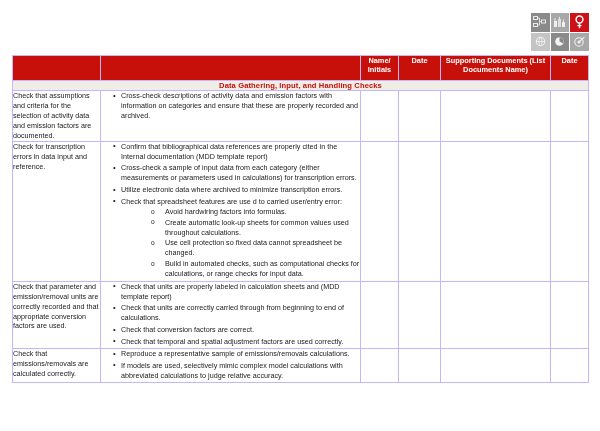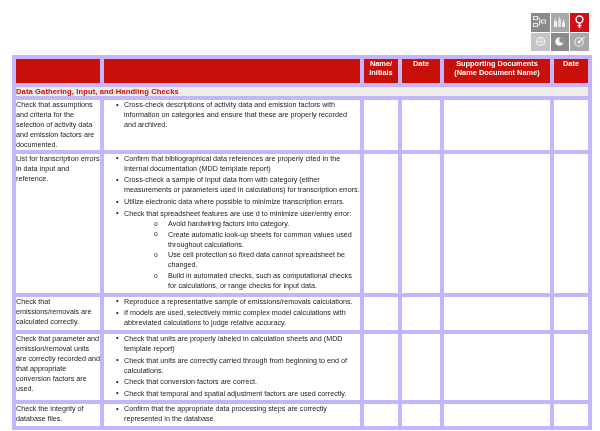--- a/index.html
+++ b/index.html
@@ -50,21 +50,21 @@
   #checklist-table {
     position: absolute;
     left: 12px;
     top: 55px;
     width: 576px;
     border-collapse: collapse;
     table-layout: fixed;
   }
   #checklist-table td,
   #checklist-table th {
-    border: 4px solid #c4b5fd;
+    border: 1px solid #c4b5fd;
     vertical-align: top;
     padding: 0;
   }
 
   
   thead th {
     background: #c8100a;
     border: 1px solid #c8100a;
     color: #ffffff;
     font-size: 7.4px;
@@ -80,20 +80,21 @@
   
   .section-row td {
     background: #efede6;
     border-left: 1px solid #b3b3b3;
     border-right: 1px solid #b3b3b3;
     border-top: none;
     border-bottom: 1px solid #d8d5cc;
     color: #c8100a;
     font-size: 7.6px;
     font-weight: bold;
+    text-align: center;
     padding: 3px 0 3px;
     letter-spacing: 0.1px;
   }
 
   
   td.task-cell {
     padding: 4px 4px 4px 5px;
     font-size: 7.2px;
     line-height: 1.38;
   }
@@ -207,21 +208,21 @@
     <col style="width:110px">
     <col style="width:38px">
   </colgroup>
 
   <thead>
     <tr>
       <th class="blank-head"></th>
       <th class="blank-head"></th>
       <th>Name/ Initials</th>
       <th>Date</th>
-      <th>Supporting Documents (Name Document Name)</th>
+      <th>Supporting Documents (List Documents Name)</th>
       <th>Date</th>
     </tr>
   </thead>
 
   <tbody>
     <tr class="section-row">
       <td colspan="6">Data Gathering, Input, and Handling Checks</td>
     </tr>
 
   <tr>
@@ -230,72 +231,60 @@
           <ul class="bullets">
             <li><span>Cross-check descriptions of activity data and emission factors with information on categories and ensure that these are properly recorded and archived.</span></li>
           </ul>
         </td>
         <td class="fill-cell"></td>
         <td class="fill-cell"></td>
         <td class="fill-cell"></td>
         <td class="fill-cell"></td>
       </tr>
       <tr>
-        <td class="task-cell">List for transcription errors in data input and reference.</td>
+        <td class="task-cell">Check for transcription errors in data input and reference.</td>
         <td class="detail-cell">
           <ul class="bullets">
             <li><span>Confirm that bibliographical data references are properly cited in the Internal documentation (MDD template report)</span></li>
-            <li><span>Cross-check a sample of input data from with category (either measurements or parameters used in calculations) for transcription errors.</span></li>
-            <li><span>Utilize electronic data where possible to minimize transcription errors.</span></li>
-            <li><span>Check that spreadsheet features are use d to minimize user/entry error:</span><ul class="subbullets">
-                <li>Avoid hardwiring factors into category.</li>
+            <li><span>Cross-check a sample of input data from each category (either measurements or parameters used in calculations) for transcription errors.</span></li>
+            <li><span>Utilize electronic data where archived to minimize transcription errors.</span></li>
+            <li><span>Check that spreadsheet features are use d to carried user/entry error:</span><ul class="subbullets">
+                <li>Avoid hardwiring factors into formulas.</li>
                 <li>Create automatic look-up sheets for common values used throughout calculations.</li>
                 <li>Use cell protection so fixed data cannot spreadsheet be changed.</li>
                 <li>Build in automated checks, such as computational checks for calculations, or range checks for input data.</li>
               </ul></li>
           </ul>
         </td>
         <td class="fill-cell"></td>
         <td class="fill-cell"></td>
         <td class="fill-cell"></td>
         <td class="fill-cell"></td>
       </tr>
       <tr>
-        <td class="task-cell">Check that emissions/removals are calculated correctly.</td>
-        <td class="detail-cell">
-          <ul class="bullets">
-            <li><span>Reproduce a representative sample of emissions/removals calculations.</span></li>
-            <li><span>If models are used, selectively mimic complex model calculations with abbreviated calculations to judge relative accuracy.</span></li>
-          </ul>
-        </td>
-        <td class="fill-cell"></td>
-        <td class="fill-cell"></td>
-        <td class="fill-cell"></td>
-        <td class="fill-cell"></td>
-      </tr>
-      <tr>
         <td class="task-cell">Check that parameter and emission/removal units are correctly recorded and that appropriate conversion factors are used.</td>
         <td class="detail-cell">
           <ul class="bullets">
             <li><span>Check that units are properly labeled in calculation sheets and (MDD template report)</span></li>
             <li><span>Check that units are correctly carried through from beginning to end of calculations.</span></li>
             <li><span>Check that conversion factors are correct.</span></li>
             <li><span>Check that temporal and spatial adjustment factors are used correctly.</span></li>
           </ul>
         </td>
         <td class="fill-cell"></td>
         <td class="fill-cell"></td>
         <td class="fill-cell"></td>
         <td class="fill-cell"></td>
       </tr>
       <tr>
-        <td class="task-cell">Check the integrity of database files.</td>
-        <td class="detail-cell">
-          <ul class="bullets">
-            <li><span>Confirm that the appropriate data processing steps are correctly represented in the database.</span></li>
+        <td class="task-cell">Check that emissions/removals are calculated correctly.</td>
+        <td class="detail-cell">
+          <ul class="bullets">
+            <li><span>Reproduce a representative sample of emissions/removals calculations.</span></li>
+            <li><span>If models are used, selectively mimic complex model calculations with abbreviated calculations to judge relative accuracy.</span></li>
           </ul>
         </td>
         <td class="fill-cell"></td>
         <td class="fill-cell"></td>
         <td class="fill-cell"></td>
         <td class="fill-cell"></td>
       </tr>
     </tbody>
 </table>
 

